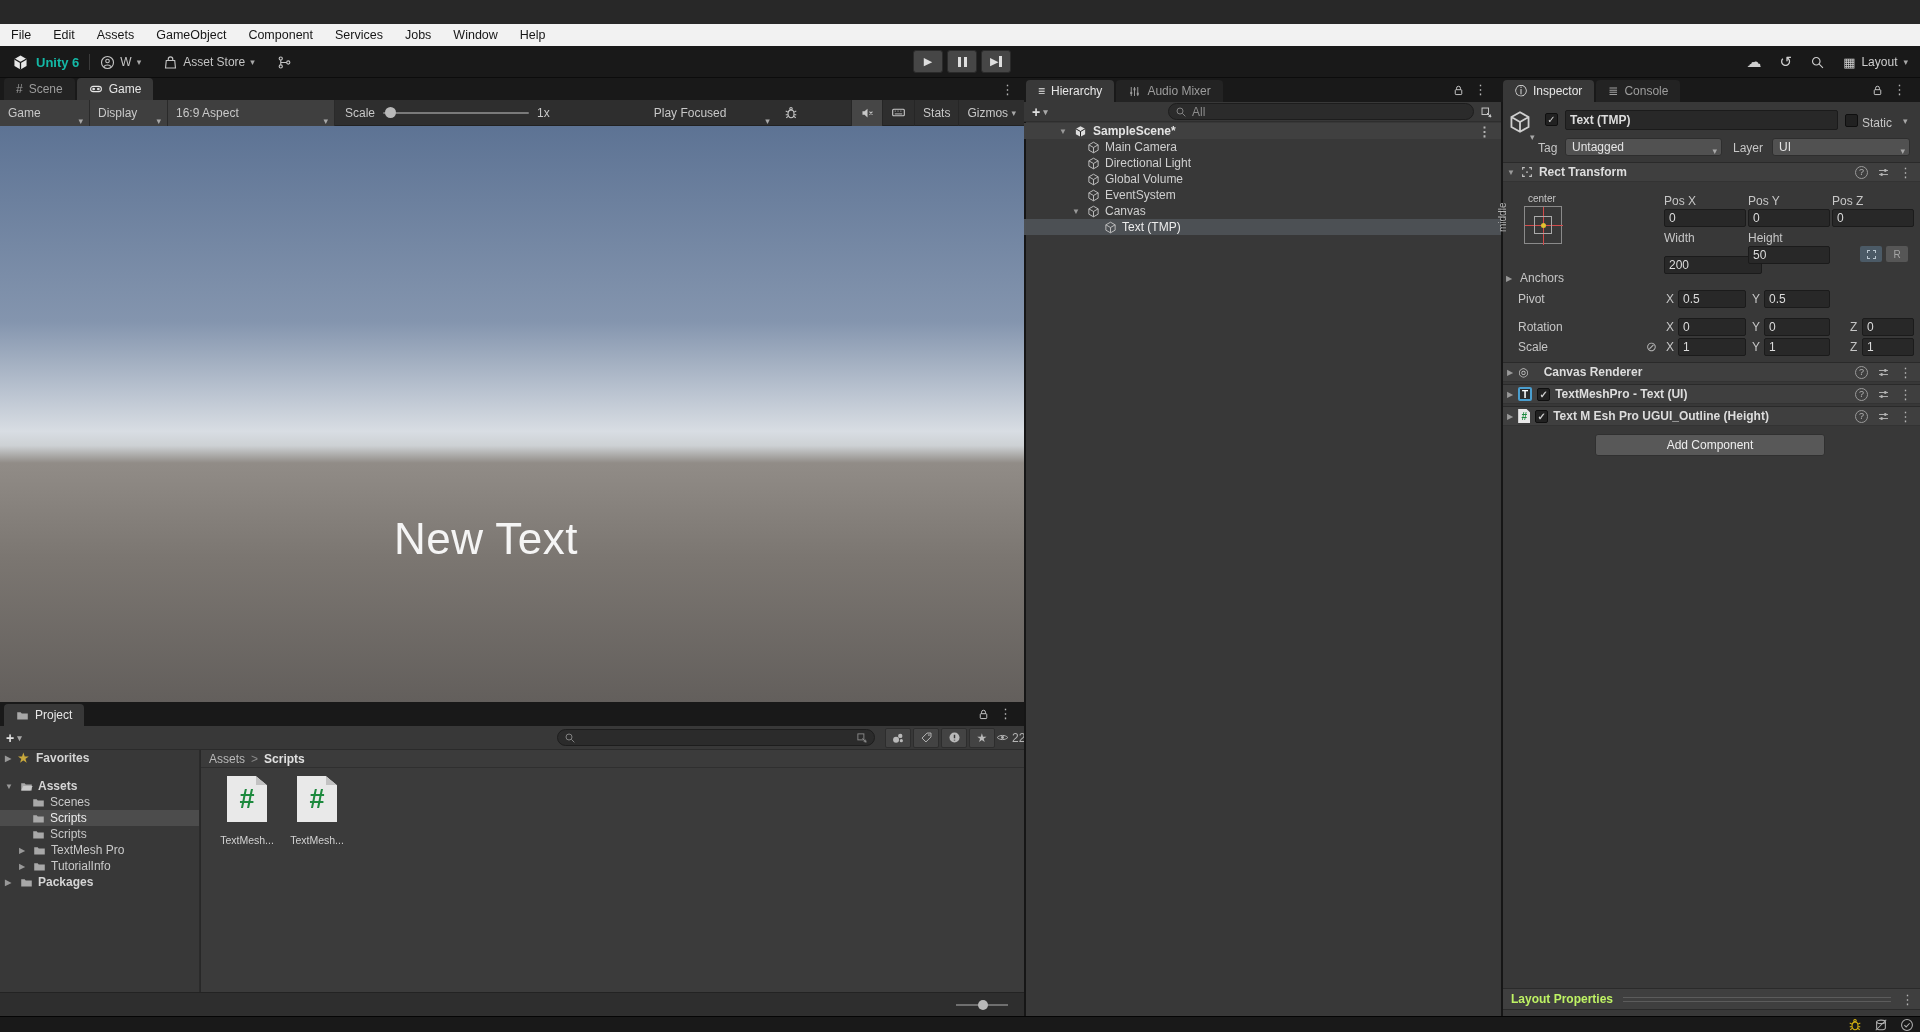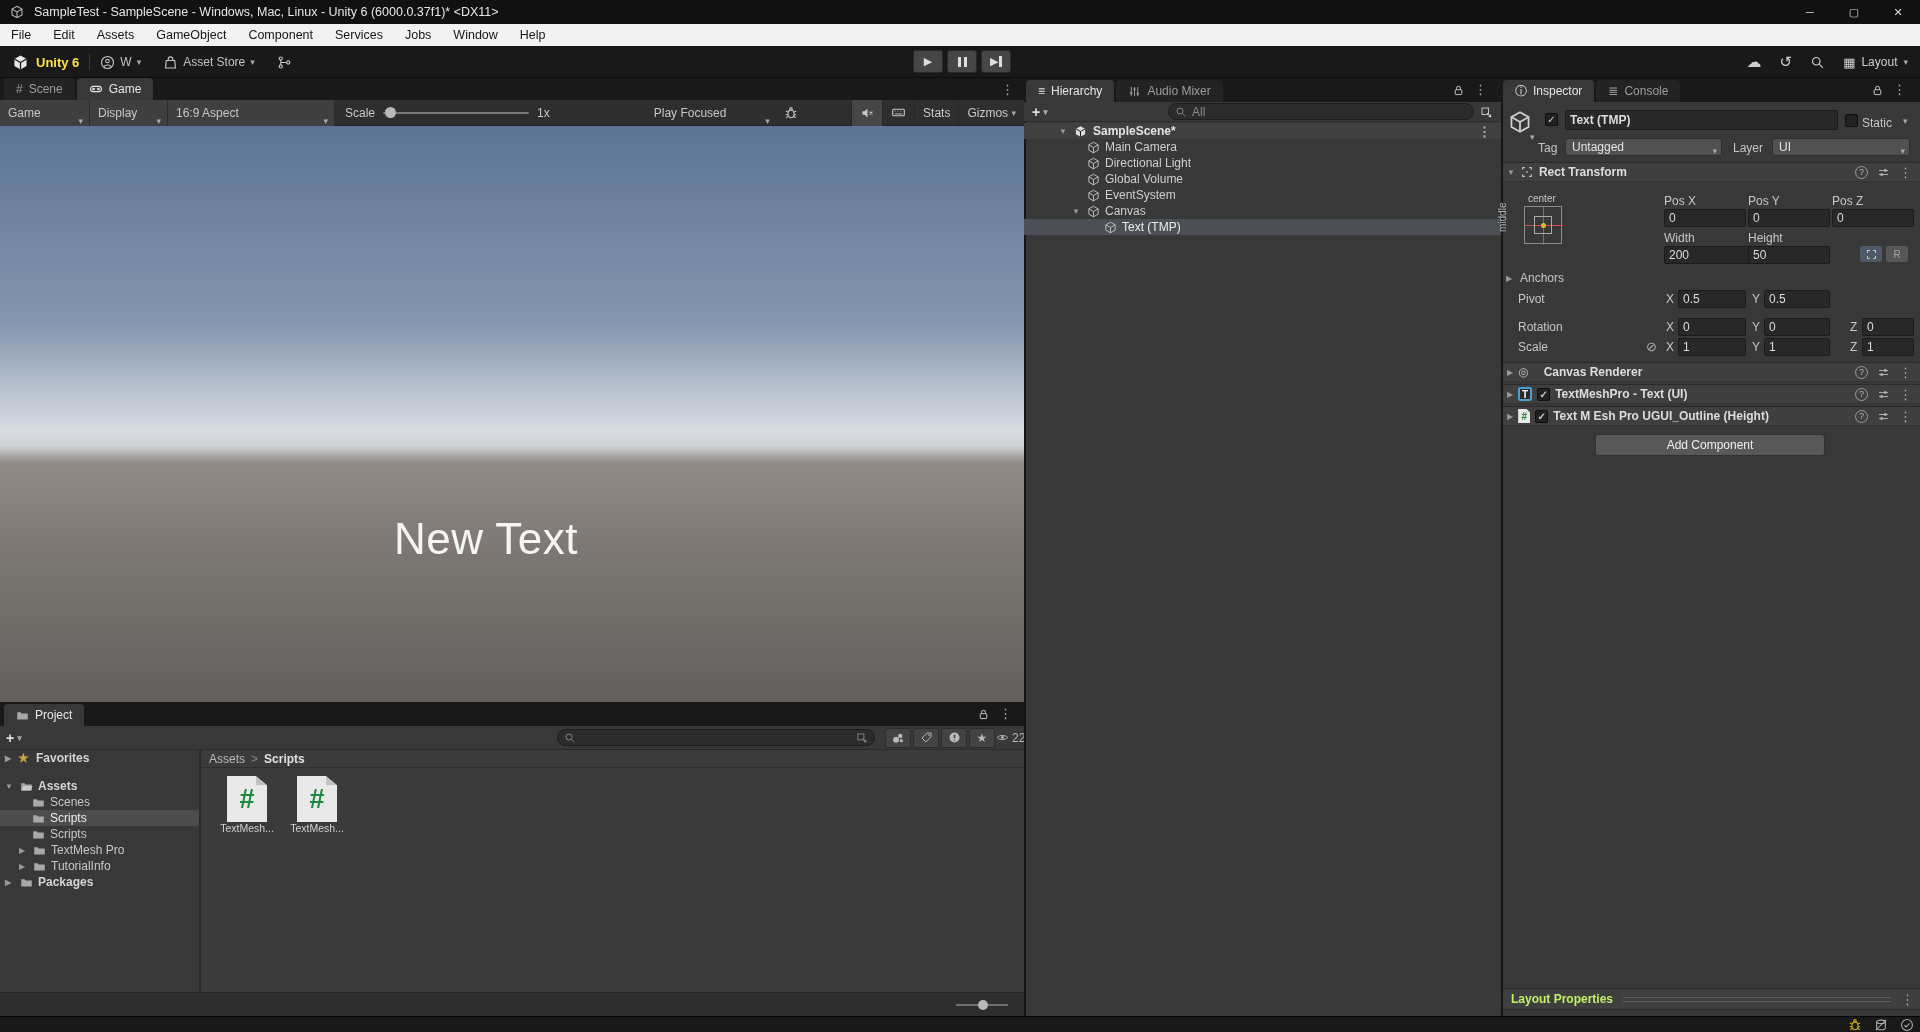--- a/index.html
+++ b/index.html
@@ -17,21 +17,21 @@
   .wbtn { width:44px; height:24px; display:flex; align-items:center; justify-content:center; color:#ddd; font-size:11px; }
 
   
   .menubar { position:absolute; left:0; top:24px; width:1920px; height:22px; background:#f2f2f2;
     display:flex; align-items:center; color:#161616; font-size:12.5px; }
   .menubar span { padding:0 11px; }
 
   
   .toolbar { position:absolute; left:0; top:46px; width:1920px; height:32px; background:#191919; border-bottom:1px solid #0c0c0c; }
   .tb-left { position:absolute; left:12px; top:0; height:32px; display:flex; align-items:center; gap:10px; color:#cfcfcf; }
-  .brand { font-weight:bold; color:#fde047; font-size:13px; display:flex; align-items:center; gap:7px; }
+  .brand { font-weight:bold; color:#14b8a6; font-size:13px; display:flex; align-items:center; gap:7px; }
   .tb-sep { width:1px; height:16px; background:#3a3a3a; }
   .tb-item { display:flex; align-items:center; gap:5px; color:#c4c4c4; }
   .caret { font-size:9px; color:#a8a8a8; }
   .tb-center { position:absolute; left:913px; top:4px; display:flex; gap:4px; }
   .playbtn { width:30px; height:23px; background:#464646; border:1px solid #2a2a2a; border-radius:3px;
     display:flex; align-items:center; justify-content:center; color:#dedede; font-size:11px; }
   .pausebars { display:flex; gap:3px; } .pausebars i { width:3px; height:10px; background:#dedede; }
   .stepbar { width:2.5px; height:11px; background:#dedede; margin-left:1px; }
   .tb-right { position:absolute; right:12px; top:0; height:32px; display:flex; align-items:center; gap:18px; color:#cfcfcf; }
   .layoutdd { display:flex; align-items:center; gap:6px; }
@@ -129,21 +129,21 @@
   .trow.sel { background:#4c4c4c; color:#ececec; }
   .proj-main { position:absolute; left:201px; top:750px; width:823px; height:242px; background:#3b3b3b; }
   .crumb { height:18px; border-bottom:1px solid #2f2f2f; display:flex; align-items:center; gap:6px; padding-left:8px; color:#b9b9b9; }
   .tile { position:absolute; width:56px; text-align:center; }
   .tile .bigfile { position:relative; width:40px; height:46px; margin:0 auto; background:#e9e9e9;
     clip-path:polygon(0 0,72% 0,100% 20%,100% 100%,0 100%); }
   .tile .bigfile .hash { position:absolute; left:0; top:8px; width:100%; color:var(--script-green);
     font-size:27px; font-weight:bold; }
   .tile .bigfile .fold { position:absolute; right:0; top:0; width:11px; height:9px; background:#c2c2c2;
     clip-path:polygon(0 0,100% 100%,0 100%); }
-  .tile .tlabel { margin-top:0; font-size:10.5px; color:#d2d2d2; }
+  .tile .tlabel { margin-top:12px; font-size:10.5px; color:#d2d2d2; }
   .proj-bottom { position:absolute; left:0; top:992px; width:1024px; height:24px; background:#2e2e2e; border-top:1px solid #232323; }
   .zslider { position:absolute; right:16px; top:11px; width:52px; height:2px; background:#6f6f6f; }
   .zslider .sl-knob { top:-4px; left:22px; width:10px; height:10px; }
 
   
   .statusbar { position:absolute; left:0; top:1016px; width:1920px; height:16px; background:#191919; border-top:1px solid #050505; }
   .statusicons { position:absolute; right:6px; top:1px; display:flex; gap:12px; align-items:center; }
 </style>
 </head>
 <body>
@@ -248,31 +248,20 @@
       </symbol>
     <symbol id="warn" viewBox="0 0 16 16">
         <circle cx="8" cy="8" r="6.2" fill="currentColor" stroke="none"></circle>
         <path d="M8 4.5 V9 M8 10.8 V11.8" stroke="#383838" stroke-width="1.8"></path>
       </symbol>
   </defs>
 </svg>
 
 <div class="root">
 
-  <div class="titlebar">
-    <svg class="ic appicon" width="14" height="14">
-        <use href="#cube"></use>
-      </svg>
-    <span>SampleTest - SampleScene - Windows, Mac, Linux - Unity 6 (6000.0.37f1)* &lt;DX11&gt;</span>
-    <div class="wbtns">
-      <div class="wbtn">─</div>
-      <div class="wbtn">▢</div>
-      <div class="wbtn">✕</div>
-    </div>
-  </div>
 
   <div class="menubar">
     <span>File</span>
     <span>Edit</span>
     <span>Assets</span>
     <span>GameObject</span>
     <span>Component</span>
     <span>Services</span>
     <span>Jobs</span>
     <span>Window</span>
@@ -677,21 +666,21 @@
 
   <span class="ilabel" style="left:1664px;top:194px">Pos X</span>
   <span class="ilabel" style="left:1748px;top:194px">Pos Y</span>
   <span class="ilabel" style="left:1832px;top:194px">Pos Z</span>
   <div class="field" style="left:1664px;top:209px;width:82px">0</div>
   <div class="field" style="left:1748px;top:209px;width:82px">0</div>
   <div class="field" style="left:1832px;top:209px;width:82px">0</div>
 
   <span class="ilabel" style="left:1664px;top:231px">Width</span>
   <span class="ilabel" style="left:1748px;top:231px">Height</span>
-  <div class="field" style="left:1664px;top:246px;width:98px">200</div>
+  <div class="field" style="left:1664px;top:256px;width:98px">200</div>
   <div class="field" style="left:1748px;top:246px;width:82px">50</div>
   <div class="smbtn" style="left:1860px;top:246px;background:#4b5a66">
     <span style="width:9px;height:9px;border:1px dashed #b9c6cf;display:inline-block"></span>
   </div>
   <div class="smbtn" style="left:1886px;top:246px;background:#565656;color:#a5a5a5">R</div>
 
   <span class="abs fold" style="left:1506px;top:274px;font-size:8px;color:#999">▶</span>
   <span class="ilabel" style="left:1520px;top:271px">Anchors</span>
 
   <span class="ilabel" style="left:1518px;top:292px">Pivot</span>

